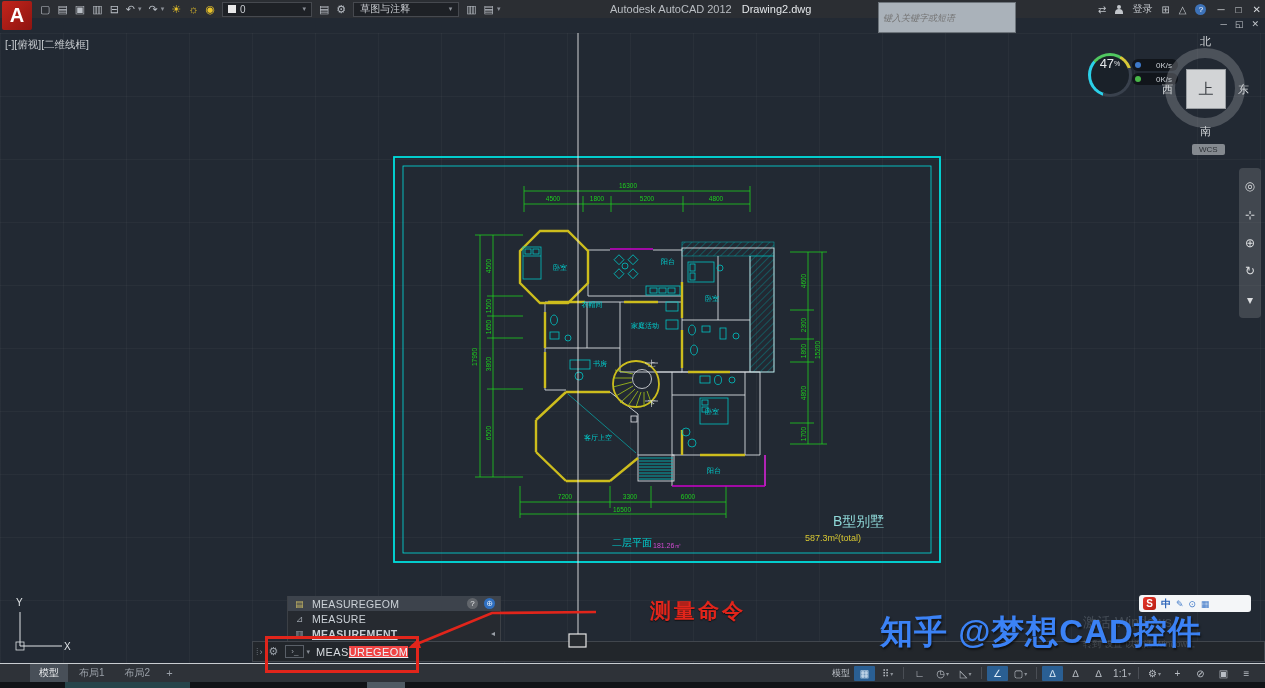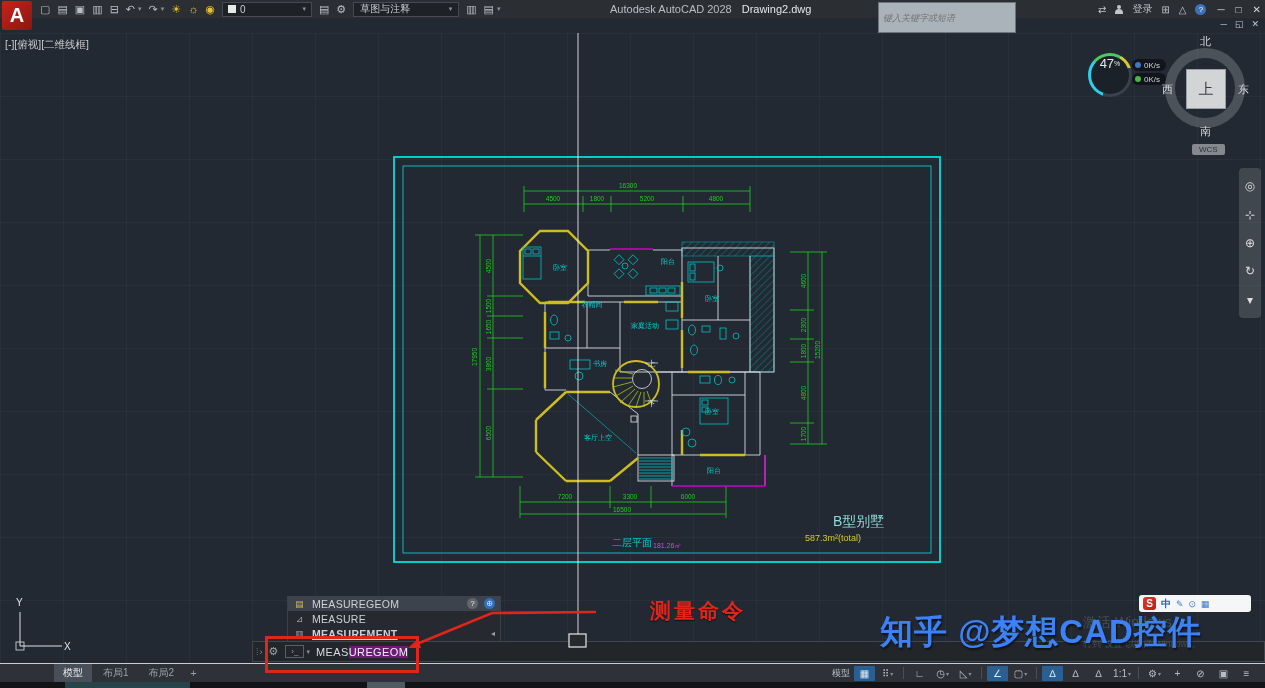--- a/index.html
+++ b/index.html
@@ -35,21 +35,21 @@
   
   #viewcube{left:1150px;top:36px;width:110px;height:120px;z-index:20;color:#d7dadd;}
   #vc-ring{position:absolute;left:15px;top:12px;width:80px;height:80px;border-radius:50%;border:10px solid rgba(158,162,167,0.34);box-sizing:border-box;}
   #vc-face{position:absolute;left:36px;top:33px;width:38px;height:38px;background:#d2d4d6;border:1px solid #9a9ea2;color:#3a3e43;font-size:15px;display:flex;align-items:center;justify-content:center;}
   .vc-lbl{position:absolute;font-size:11px;}
   #wcs-pill{position:absolute;left:42px;top:108px;background:rgba(165,170,175,0.75);color:#2e3237;font-size:8px;padding:1px 7px;border-radius:2px;}
   
   #gauge{left:1088px;top:53px;width:44px;height:44px;border-radius:50%;background:conic-gradient(from 200deg,#2bd0e8 0 110deg,#50c860 110deg 190deg,#d8c838 190deg 230deg,#39414d 230deg 360deg);z-index:20;}
   #gauge .inner{position:absolute;left:3px;top:3px;width:38px;height:38px;border-radius:50%;background:#1a2129;color:#e4e7ea;display:flex;justify-content:center;font-size:13px;}
   #gauge .inner small{font-size:7px;margin-top:4px;}
-  .speedrow{position:absolute;z-index:19;height:12px;background:rgba(14,18,24,0.85);border-radius:6px;display:flex;align-items:center;gap:3px;color:#ccd1d7;font-size:8px;padding:0 6px 0 3px;}
+  .speedrow{position:absolute;z-index:19;height:12px;background:rgba(14,18,24,0.85);border-radius:6px;display:flex;align-items:center;gap:15px;color:#ccd1d7;font-size:8px;padding:0 6px 0 3px;}
   .dot{width:6px;height:6px;border-radius:50%;}
   
   #navbar{left:1239px;top:168px;width:22px;height:142px;background:rgba(130,134,138,0.33);border-radius:4px;z-index:20;display:flex;flex-direction:column;align-items:center;justify-content:space-around;color:#dcdee0;font-size:12px;padding:4px 0;}
   
   #ucs{z-index:15;color:#dfe3e6;font-size:10px;}
   
   #watermark{left:880px;top:610px;width:380px;color:#3b82f6;font-size:33px;font-weight:bold;z-index:45;text-shadow:1px 2px 2px rgba(0,0,0,0.55);letter-spacing:1px;white-space:nowrap;}
   #activate{left:1055px;top:614px;z-index:44;color:rgba(150,160,170,0.30);font-size:14px;margin-left:28px;}
   #activate div:last-child{font-size:9px;margin-top:6px;}
   #imebar{left:1139px;top:595px;width:112px;height:17px;background:#f4f6f8;border-radius:3px;z-index:45;display:flex;align-items:center;gap:5px;padding:0 4px;box-sizing:border-box;}
@@ -65,26 +65,26 @@
   .sug .q{width:11px;height:11px;border-radius:50%;background:#62666c;color:#e8eaec;font-size:8px;display:flex;align-items:center;justify-content:center;}
   .sug .globe{width:11px;height:11px;border-radius:50%;background:#2f6fc0;color:#dce8f5;font-size:8px;display:flex;align-items:center;justify-content:center;}
   .sug .subarrow{color:#9aa0a8;font-size:8px;}
   #cmdbar{left:252px;top:641px;width:1013px;height:21px;background:#22262b;border:1px solid #41464d;box-sizing:border-box;z-index:40;display:flex;align-items:center;color:#d7dbdf;font-size:11px;}
   #cmd-grip{color:#6a7078;font-size:9px;letter-spacing:-1px;padding:0 2px 0 3px;}
   #cmd-expand{color:#8a9098;font-size:9px;margin-right:6px;}
   #cmd-wrench{color:#9aa0a8;font-size:11px;margin-right:7px;}
   #cmd-icon{width:17px;height:11px;border:1px solid #5a6068;color:#9aa0a8;font-size:8px;display:flex;align-items:center;justify-content:center;margin-right:2px;}
   #cmd-caret{color:#8a9098;font-size:7px;margin-right:6px;}
   #cmd-text{letter-spacing:0.4px;}
-  #cmd-sel{background:#701a75;color:#eaf2f8;}
+  #cmd-sel{background:#ef4444;color:#eaf2f8;text-decoration:underline;}
   
   #red-box{left:265px;top:636px;width:148px;height:31px;border:3px solid #e1251b;z-index:61;}
   #anno-label{left:650px;top:597px;color:#e1251b;font-size:21px;font-weight:bold;letter-spacing:3px;z-index:61;text-shadow:0 1px 1px rgba(0,0,0,0.6);}
   
-  #statusbar{left:0;top:663px;width:1265px;height:19px;background:#2e3238;border-top:1px solid #c9cdd1;z-index:50;display:flex;align-items:center;box-sizing:border-box;padding-left:24px;}
+  #statusbar{left:0;top:663px;width:1265px;height:19px;background:#2e3238;border-top:1px solid #c9cdd1;z-index:50;display:flex;align-items:center;box-sizing:border-box;}
   .tabs{display:flex;align-items:center;margin-left:30px;gap:2px;height:100%;}
   .tab{padding:0 9px;font-size:10px;color:#9aa0a8;height:100%;display:flex;align-items:center;}
   .tab.on{background:#484f58;color:#eceef0;}
   .addtab{color:#9aa0a8;font-size:11px;padding:0 5px;}
   .st-right{margin-left:auto;display:flex;align-items:center;gap:2px;margin-right:8px;height:100%;}
   .sic{min-width:17px;height:15px;display:flex;align-items:center;justify-content:center;color:#b9bec5;font-size:10px;padding:0 2px;border-radius:1px;}
   .sic.blue{background:#2a5f93;color:#dcebf8;}
   .sic .caret2{font-size:6px;color:#8b9097;margin-left:1px;}
   .vsep{width:1px;height:12px;background:#4a4e55;margin:0 3px;}
   #taskstrip{left:0;top:682px;width:1265px;height:6px;background:#111317;z-index:50;}
@@ -405,21 +405,21 @@
       <span class="ic">⚙</span>
       <span class="wsbox">
         <span>草图与注释</span>
         <span class="caret" style="margin-left:auto;">▾</span>
       </span>
       <span class="ic">▥</span>
       <span class="ic">▤</span>
       <span class="caret">▾</span>
     </div>
     <div id="tb-title">
-      <span>Autodesk AutoCAD 2028</span><b>Drawing2.dwg</b>
+      <span>Autodesk AutoCAD 2012</span><b>Drawing2.dwg</b>
     </div>
     <input id="searchbox" placeholder="键入关键字或短语" style="">
     <div class="tb-right">
       <span>⇄</span>
       <span class="personico"></span>
       <span>登录</span>
       <span>⊞</span>
       <span>△</span>
       <span class="helpcirc">?</span>
       <span class="winbtn">─</span>

